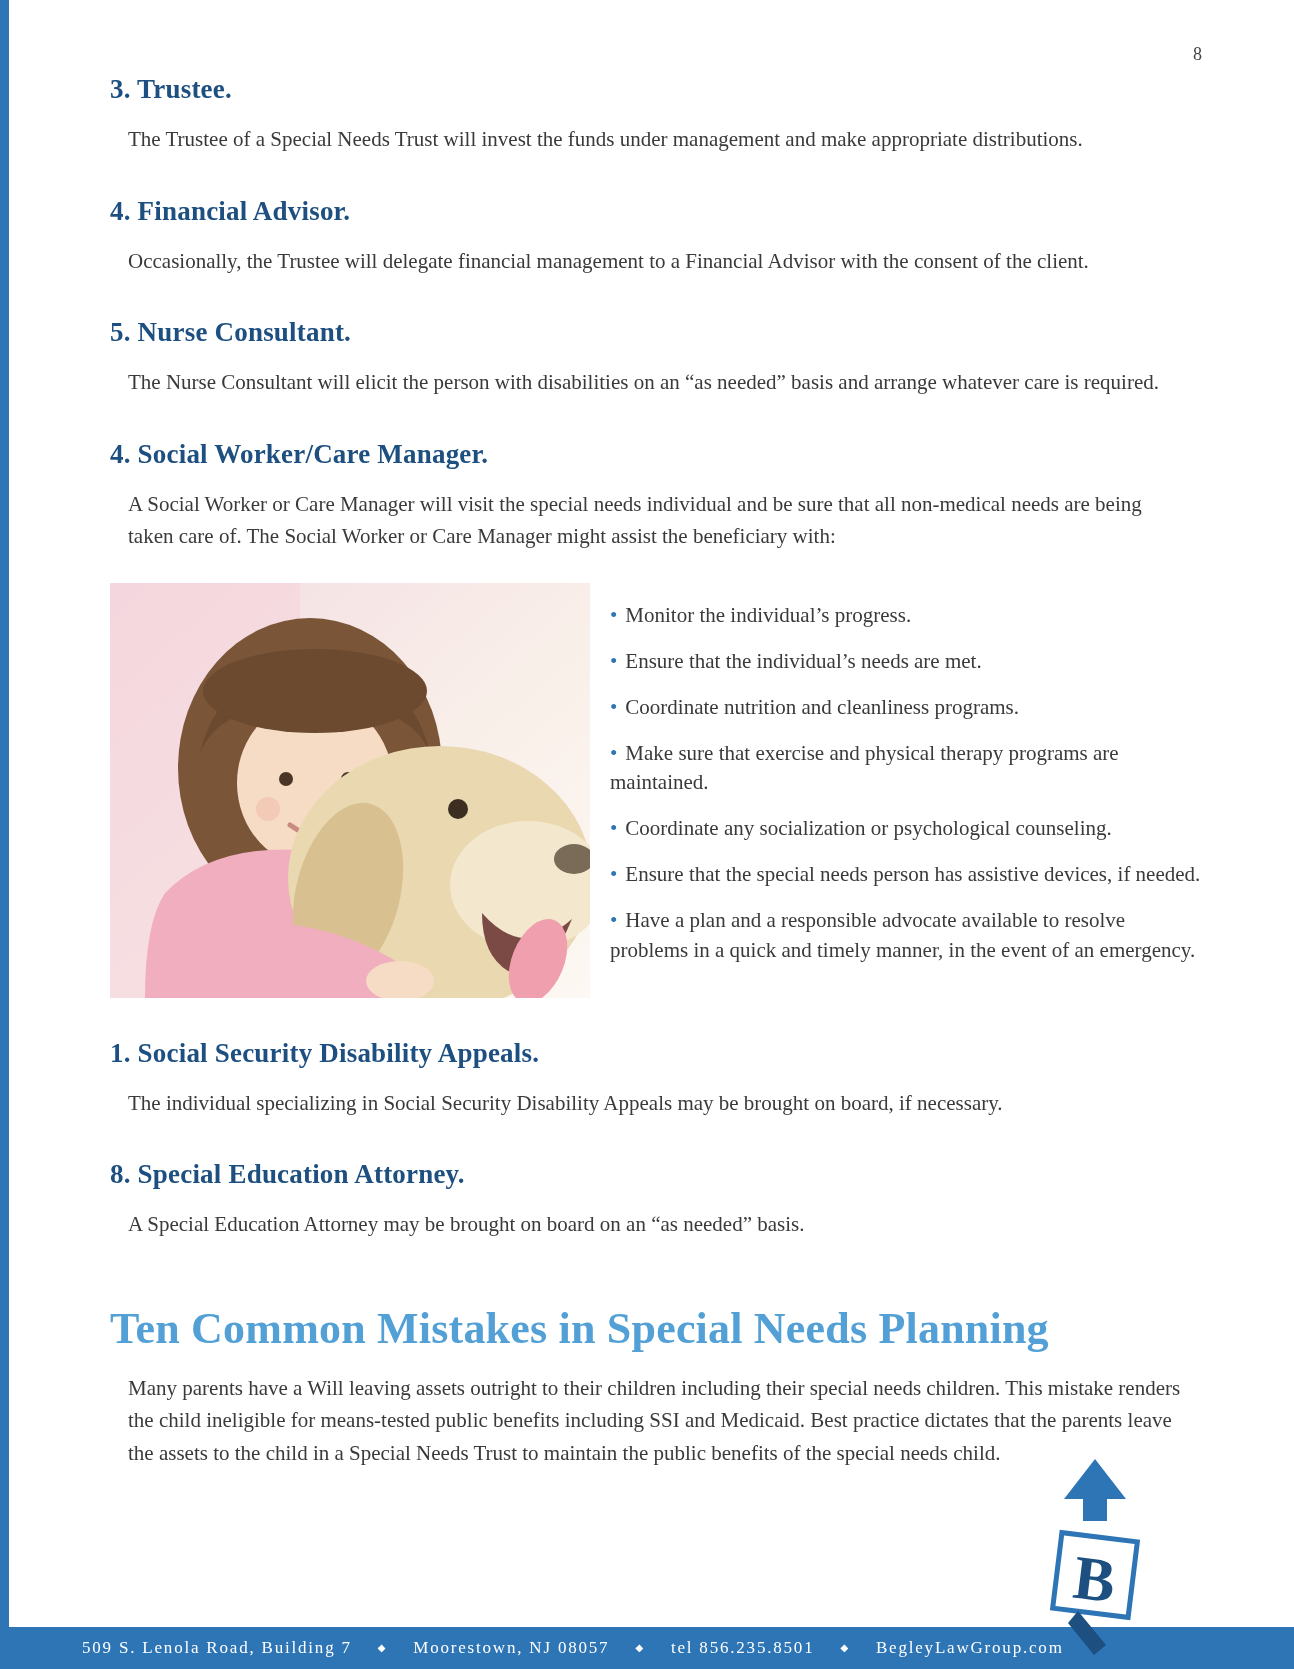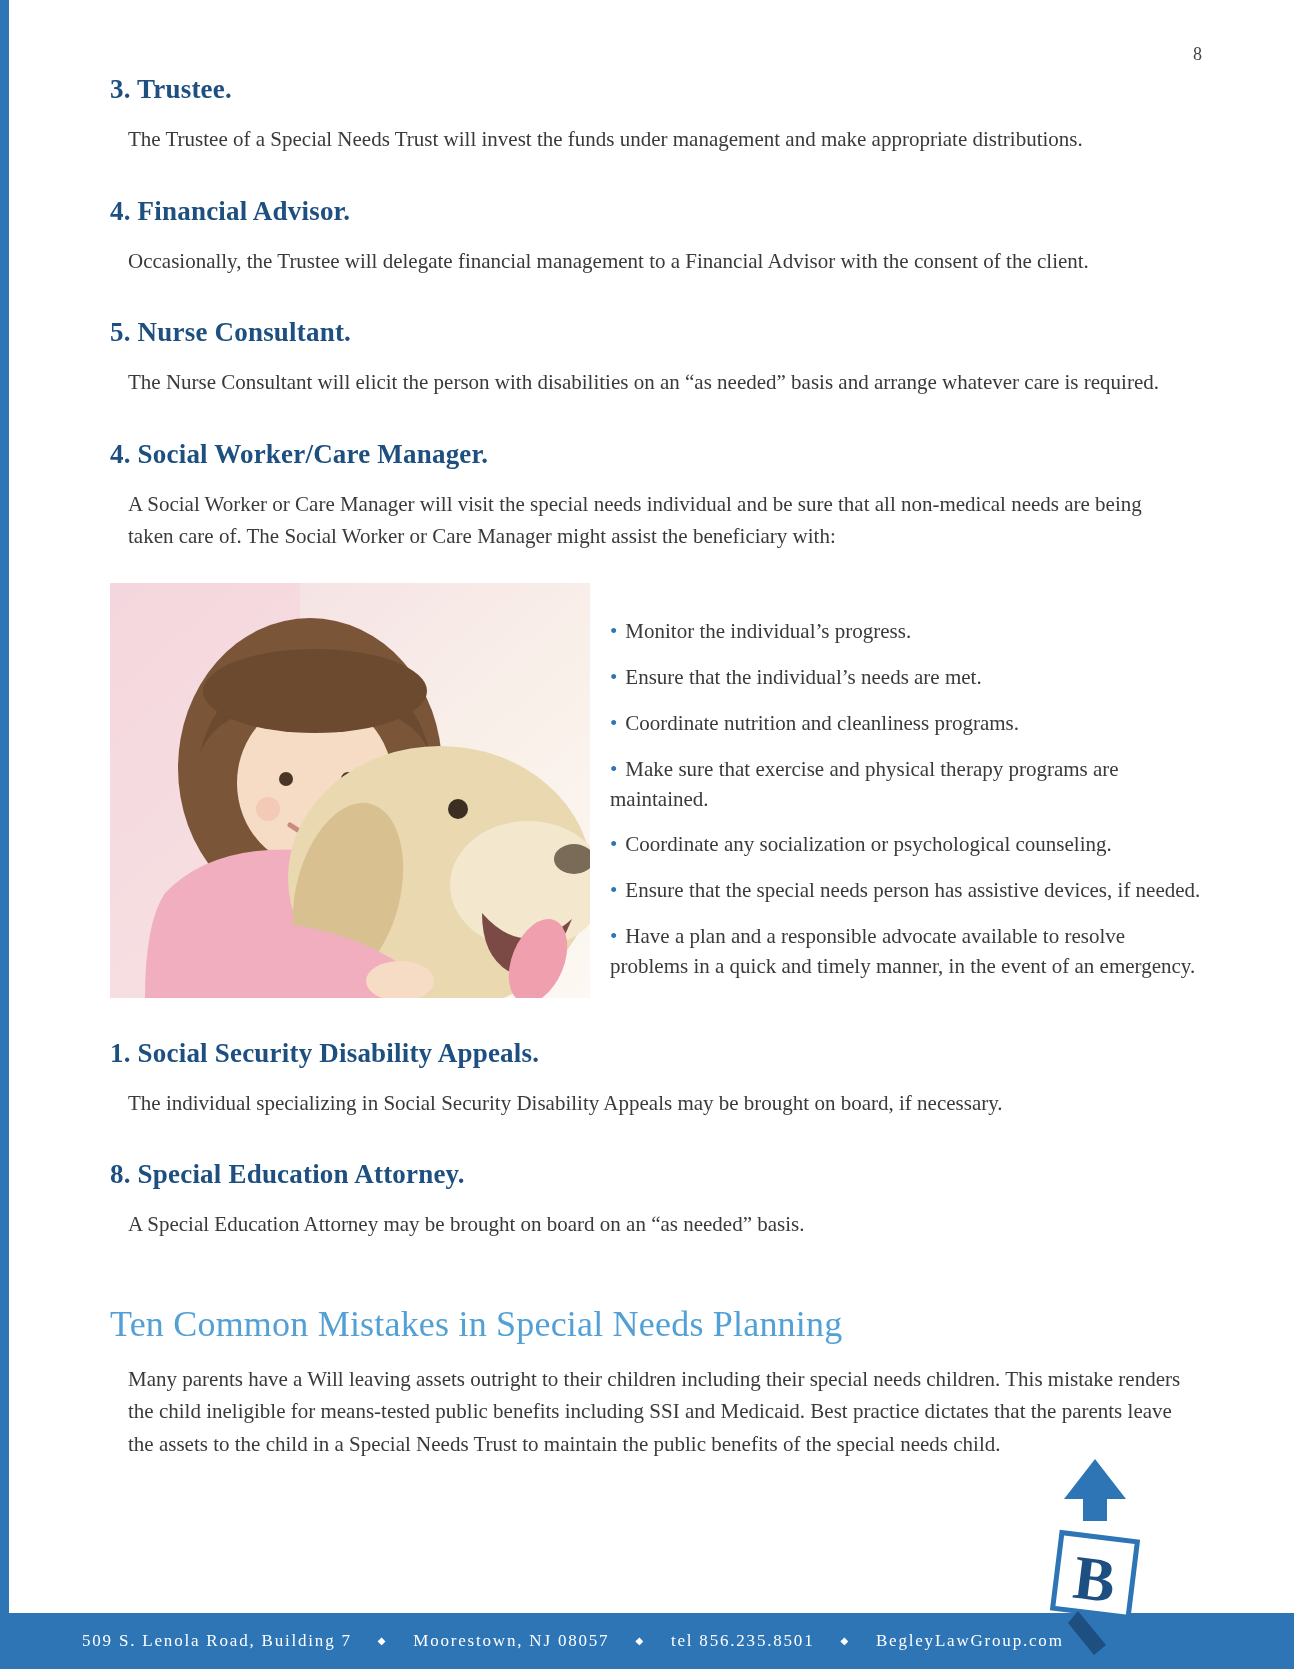--- a/index.html
+++ b/index.html
@@ -39,21 +39,21 @@
   }
   h2.section-heading.first{margin-top:24px;}
   p.body-text{
     font-size:21px;
     line-height:1.55;
     color:var(--body-text);
     margin:18px;
   }
   .media-row{
     display:flex;
-    align-items:flex-end;
+    align-items:center;
     margin-top:30px;
   }
   .photo{
     width:480px;height:415px;flex:none;
     overflow:hidden;
     background:#f6e9e6;
   }
   .photo svg{display:block;width:100%;height:100%;}
   ul.bullet-list{
     list-style:none;
@@ -65,29 +65,29 @@
     font-size:21px;
     line-height:1.42;
     color:var(--body-text);
     margin-bottom:16px;
   }
   .bullet-dot{
     color:var(--accent-blue);
     margin-right:8px;
   }
   h1.big-title{
-    font-size:36px;
-    font-weight:normal;
+    font-size:44px;
+    font-weight:bold;
     color:var(--title-blue);
     margin:62px 0 14px 0;
     letter-spacing:.2px;
   }
   .after-media{margin-top:46px;}
   .footer-bar{
-    position:absolute;left:0;right:0;bottom:0;height:56px;
+    position:absolute;left:0;right:0;bottom:0;height:42px;
     background:var(--accent-blue);
     color:#ffffff;
     display:flex;align-items:center;
     padding-left:82px;
     font-size:17px;
     letter-spacing:1.8px;
   }
   .footer-sep{
     font-size:10px;
     margin:0 26px;

